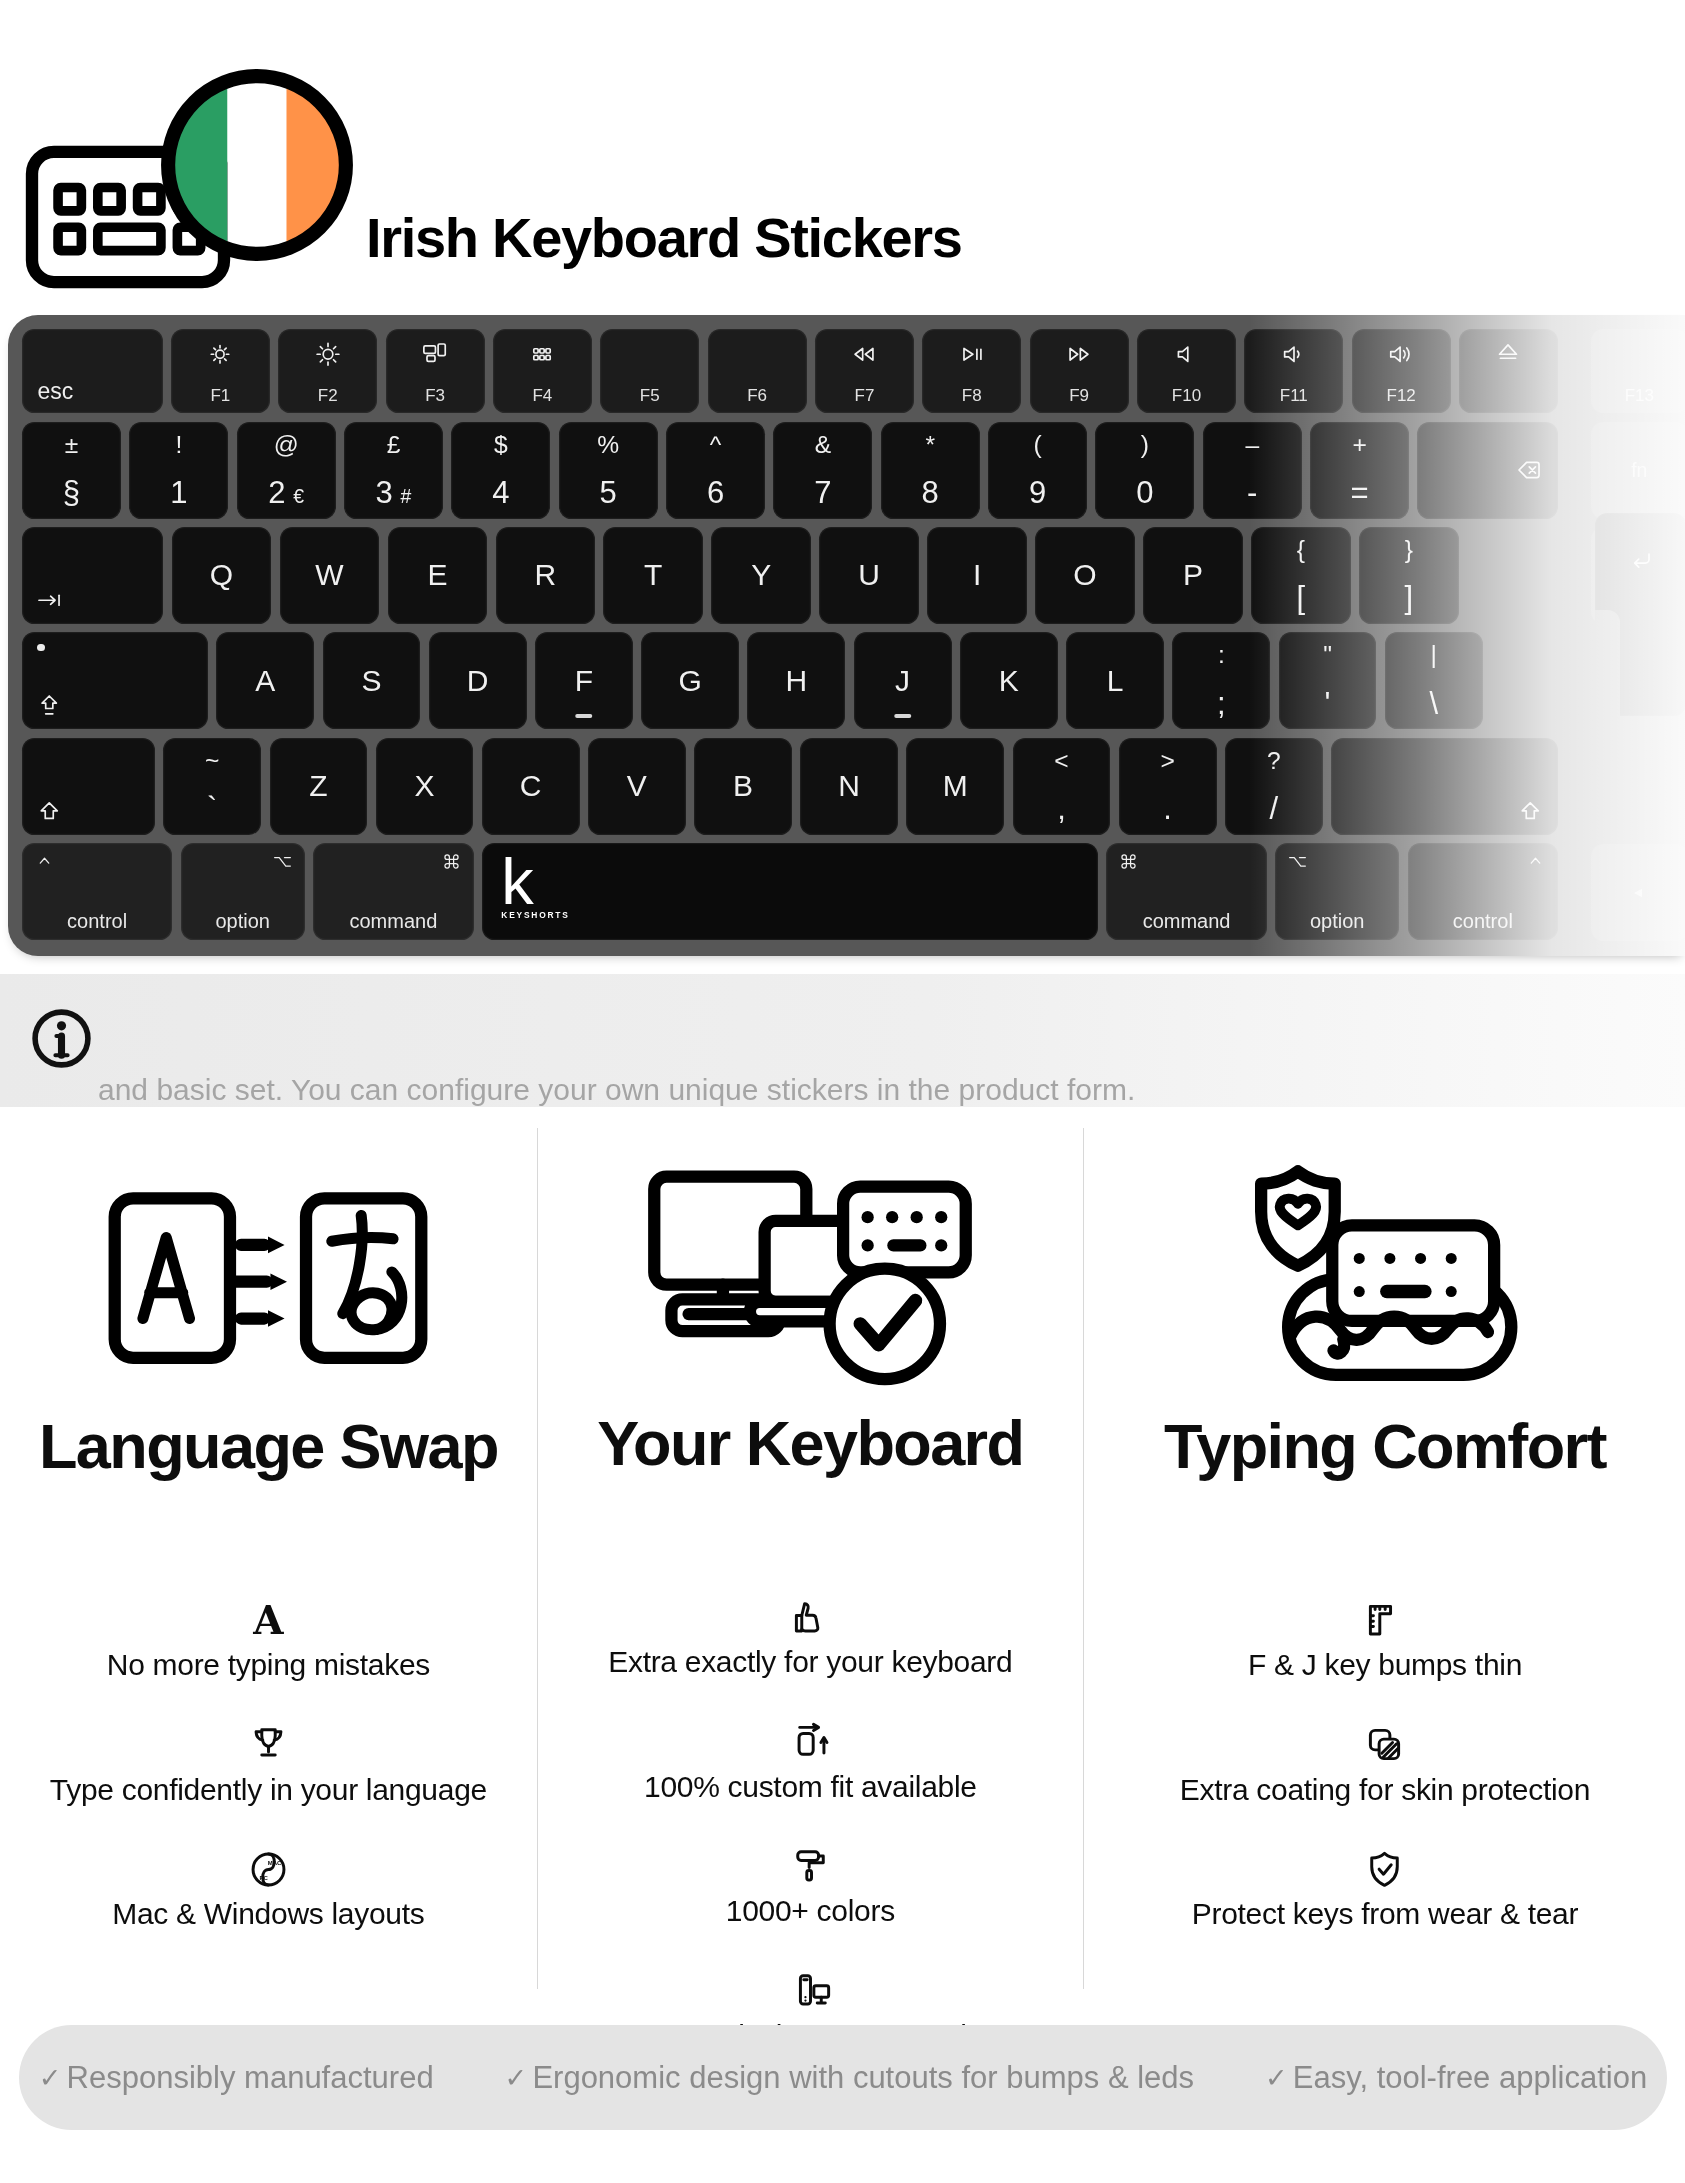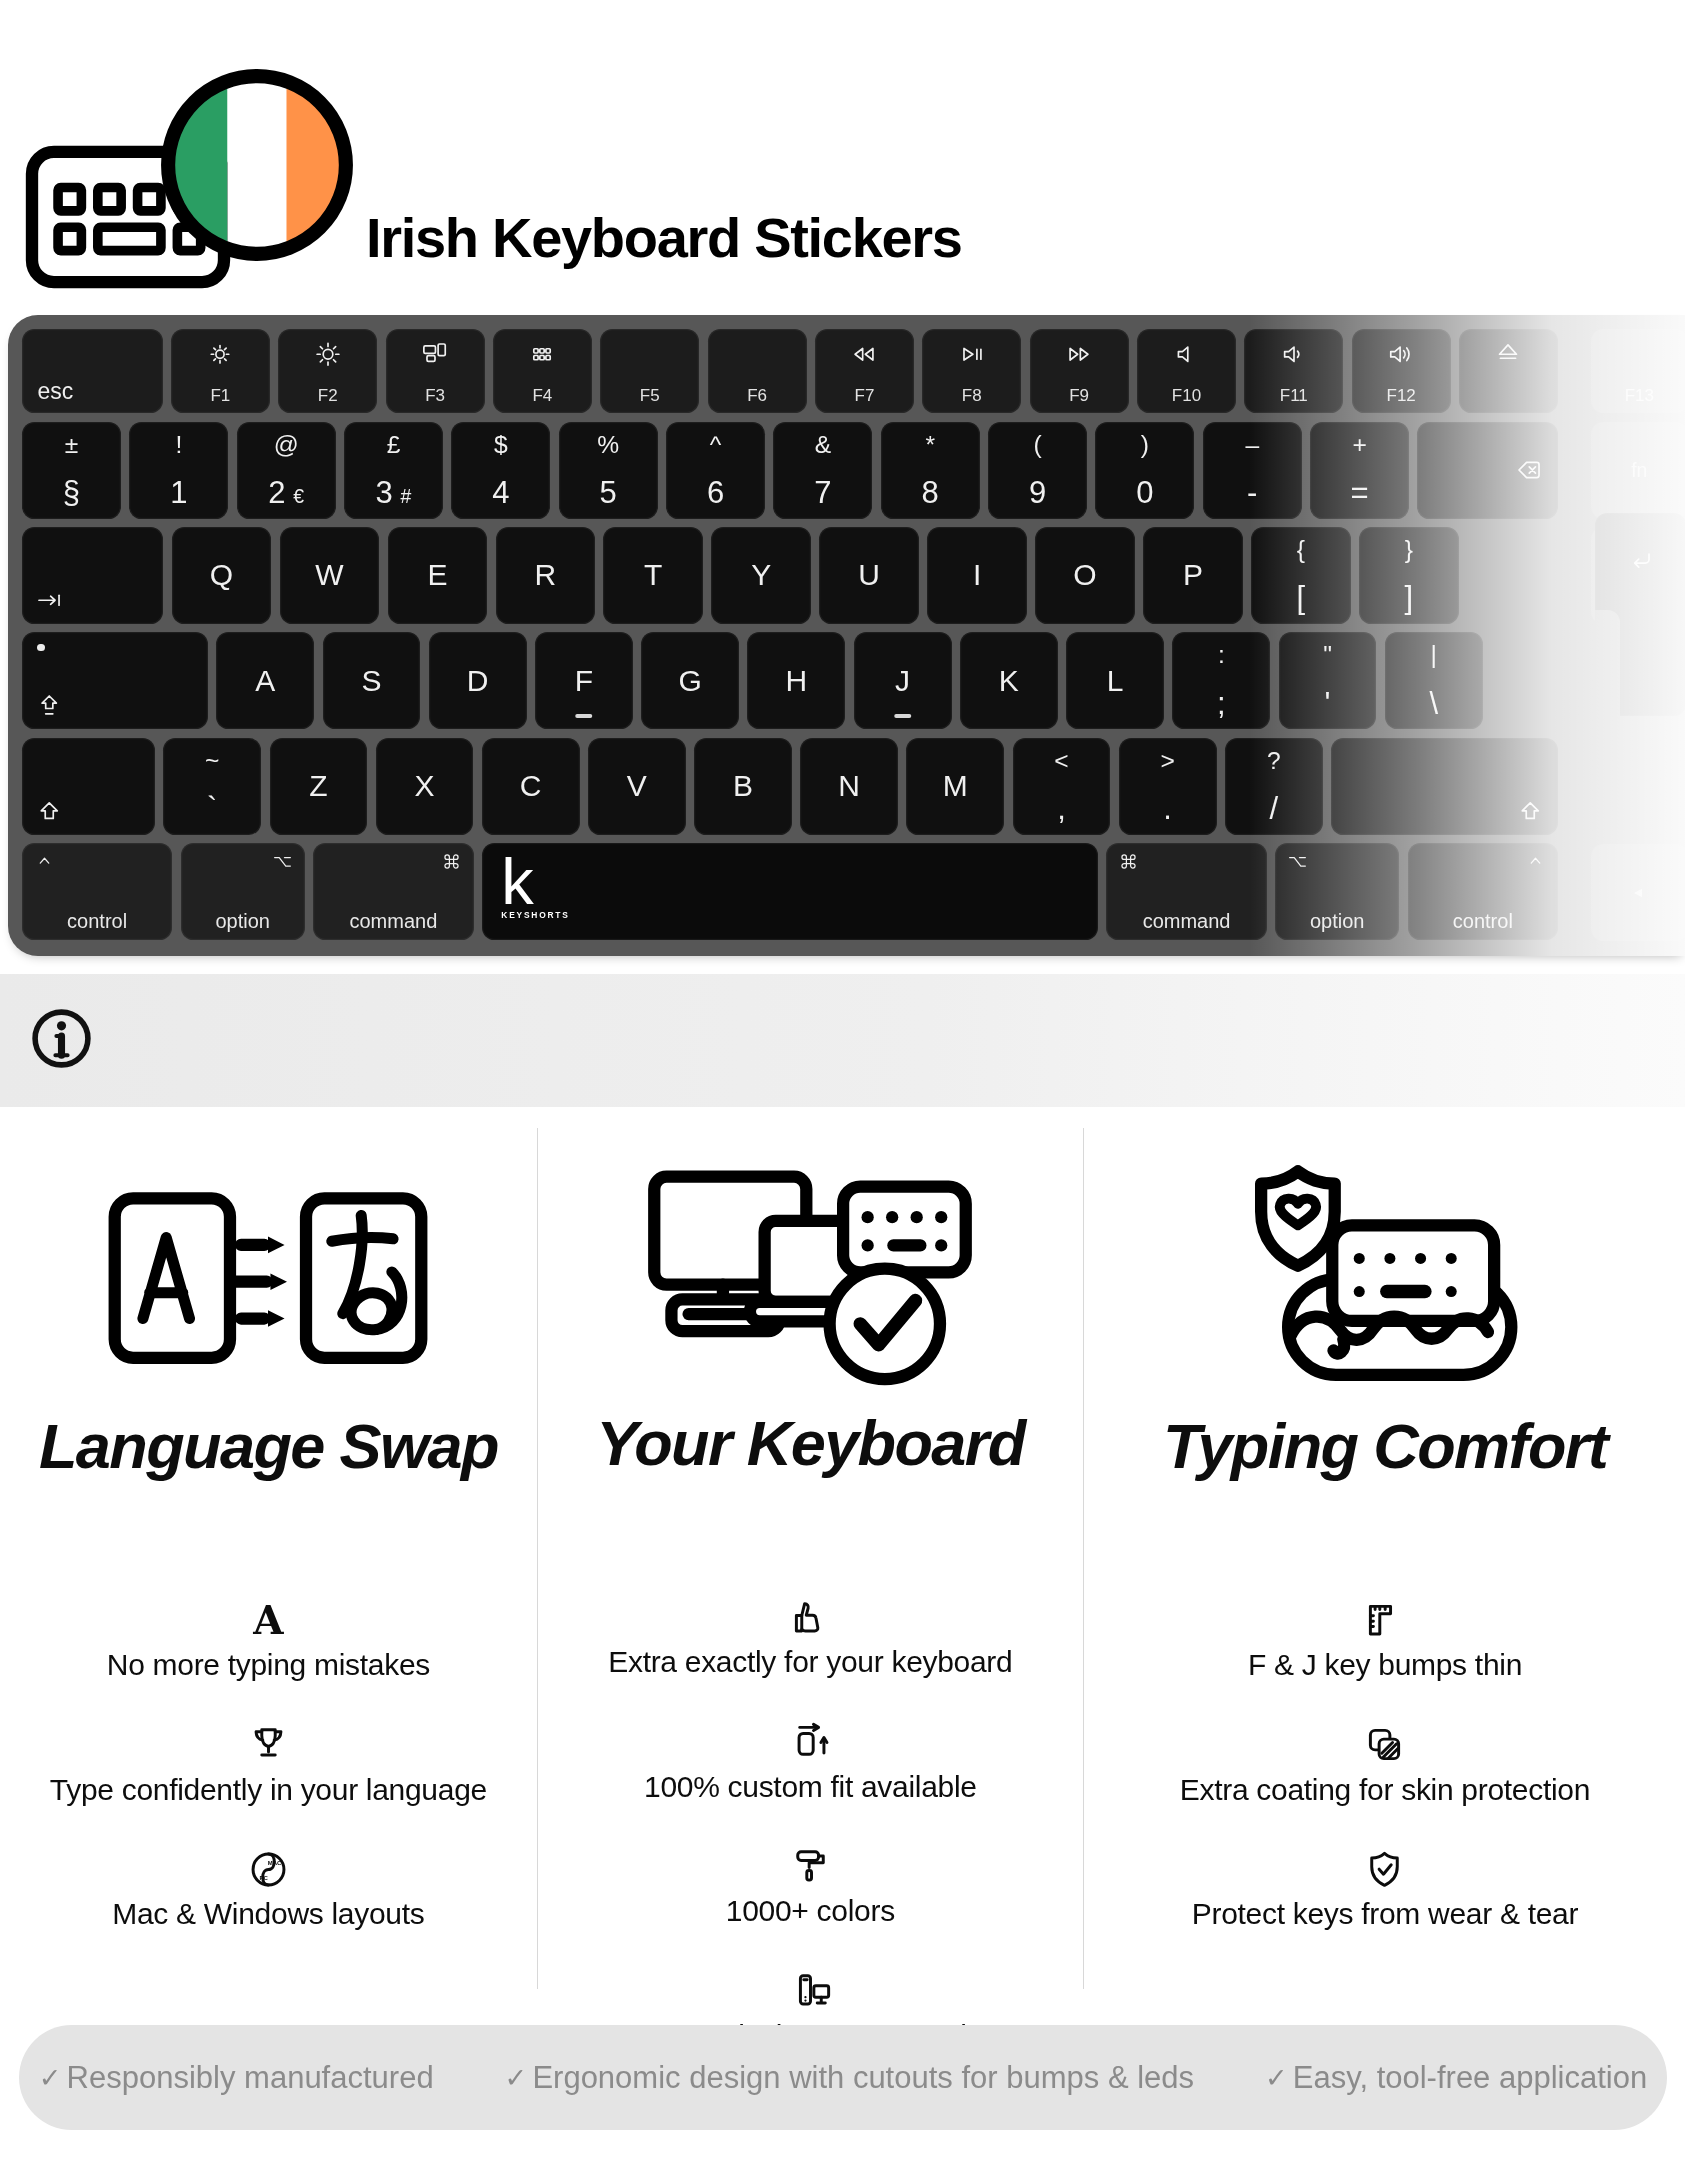--- a/index.html
+++ b/index.html
@@ -72,21 +72,21 @@
   .note-text{position:absolute;left:98px;top:28.5px;font-size:30px;line-height:38px;color:#a5a5a5;}
 
   
   .features{position:absolute;left:0;top:1128px;width:1686px;height:861px;display:flex;}
   .col{display:flex;flex-direction:column;align-items:center;}
   .col+.col{border-left:1.9px solid #d8d8d8;}
   .col-1{flex:830 1 0px;} .col-2{flex:843 1 0px;} .col-3{flex:931 1 0px;}
   .hero-wrap{height:236px;margin-top:34px;display:flex;align-items:center;justify-content:center;}
   .hero{width:350px;height:233px;fill:none;stroke:#000;stroke-width:10;
         stroke-linecap:round;stroke-linejoin:round;}
-  .col-title{font-size:63px;font-weight:bold;letter-spacing:-1.6px;margin-top:11.7px;white-space:nowrap;font-style:italic;}
+  .col-title{font-size:63px;font-weight:bold;letter-spacing:-1.6px;margin-top:11.7px;white-space:nowrap;}
   .feat-list{display:flex;flex-direction:column;align-items:center;margin-top:65px;}
   .feat-item{display:flex;flex-direction:column;align-items:center;margin-bottom:41px;}
   .ficon{width:43px;height:43px;fill:none;stroke:#0c0c0c;stroke-width:4.4;
          stroke-linecap:round;stroke-linejoin:round;}
   .serif-a{font-family:"DejaVu Serif","Liberation Serif",serif;font-weight:bold;font-size:39px;
            line-height:43px;height:43px;display:flex;align-items:center;}
   .feat-text{font-size:30px;letter-spacing:-0.3px;margin-top:6.5px;white-space:nowrap;color:#0d0d0d;}
 
   
   .footer{position:absolute;left:19.4px;right:19.4px;top:2025px;height:105px;border-radius:53px;
@@ -725,20 +725,21 @@
 
   <div class="note">
     <svg class="note-icon" viewBox="0 0 64 64" fill="none" stroke="#111" stroke-linecap="round">
       <circle cx="32" cy="32" r="26" stroke-width="5.5"></circle>
       <circle cx="32" cy="19.5" r="4.5" fill="#111" stroke="none"></circle>
       <path d="M32 29.5v19" stroke-width="7"></path>
       <path d="M27 29.5h5M26 48.5h12" stroke-width="4"></path>
     </svg>
     <p class="note-text">
       <br>
+      <span>and basic set. You can configure your own unique stickers in the product form.</span>
     </p>
   </div>
 
   <div class="features" id="features">
       <section class="col col-1">
         <div class="hero-wrap">
           <svg class="hero" viewBox="0 0 270 190">
             <use href="#h-translate"></use>
           </svg>
         </div>

